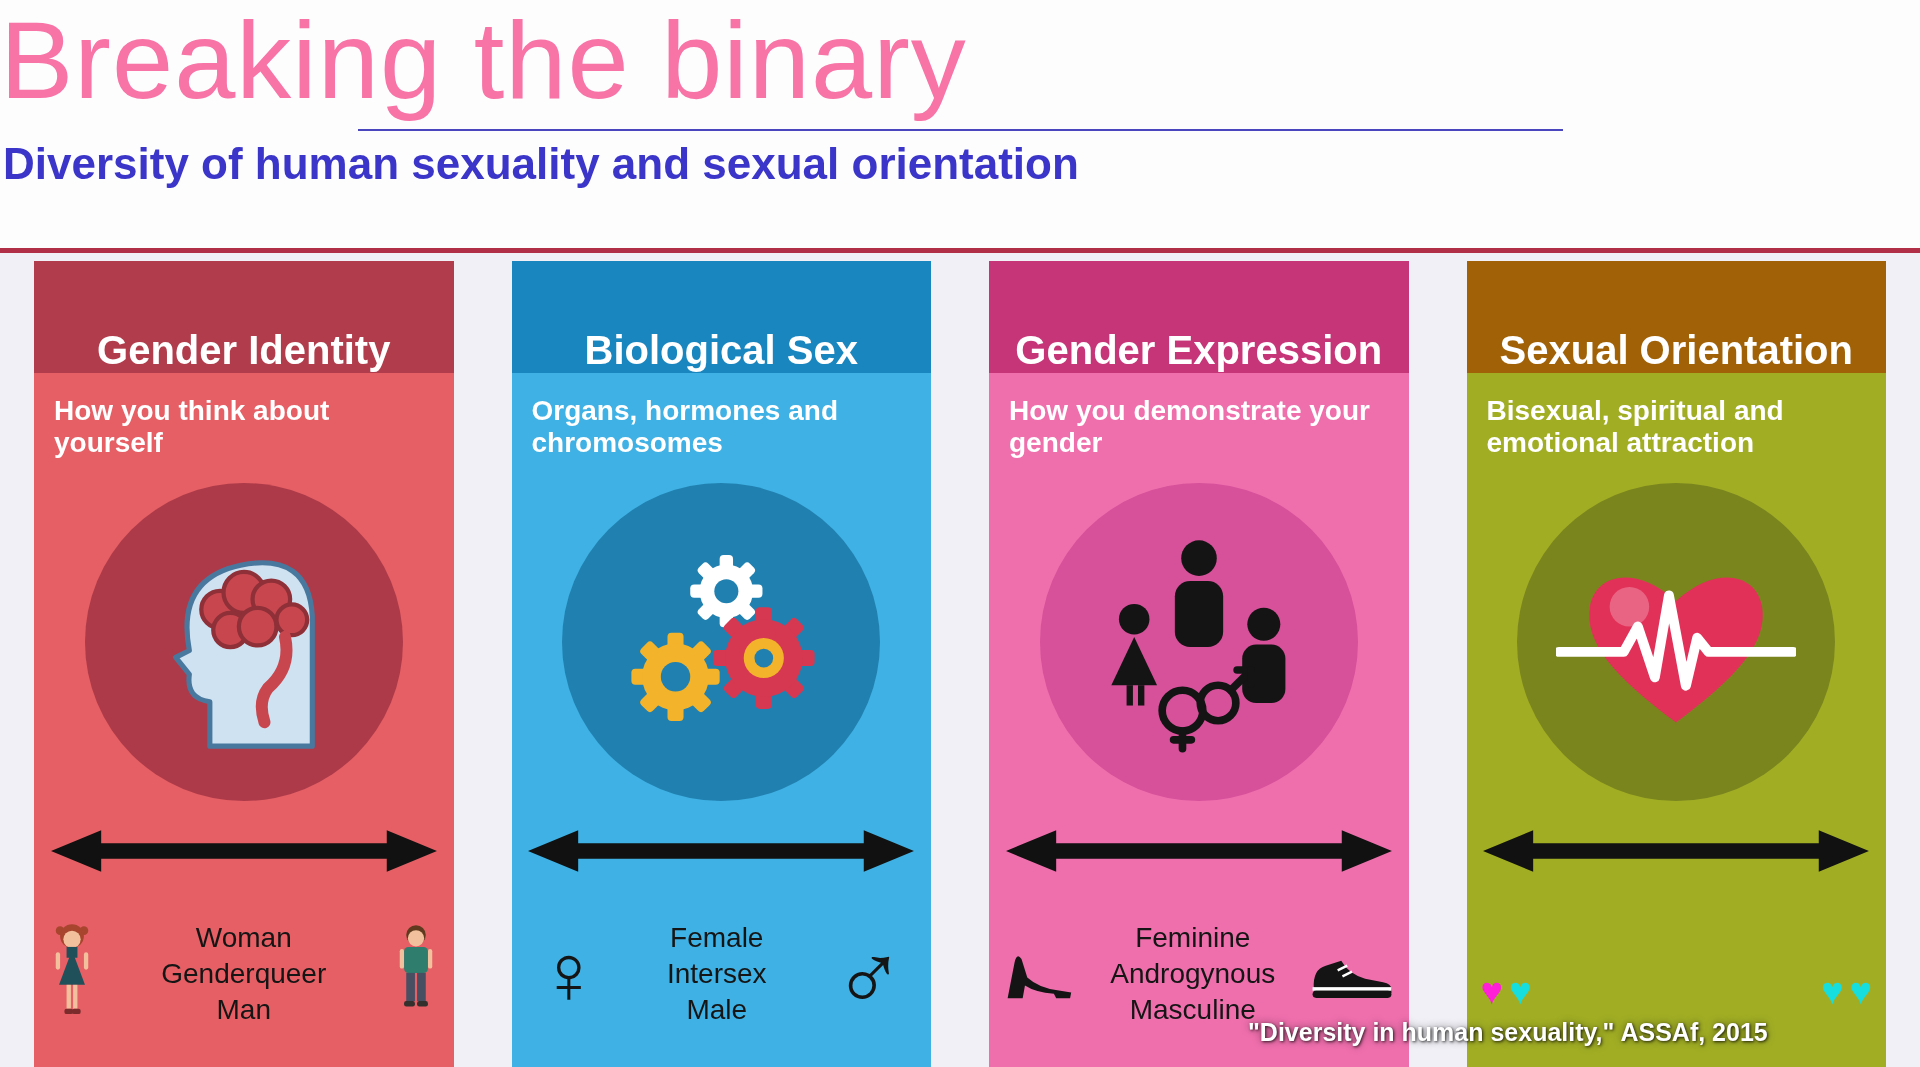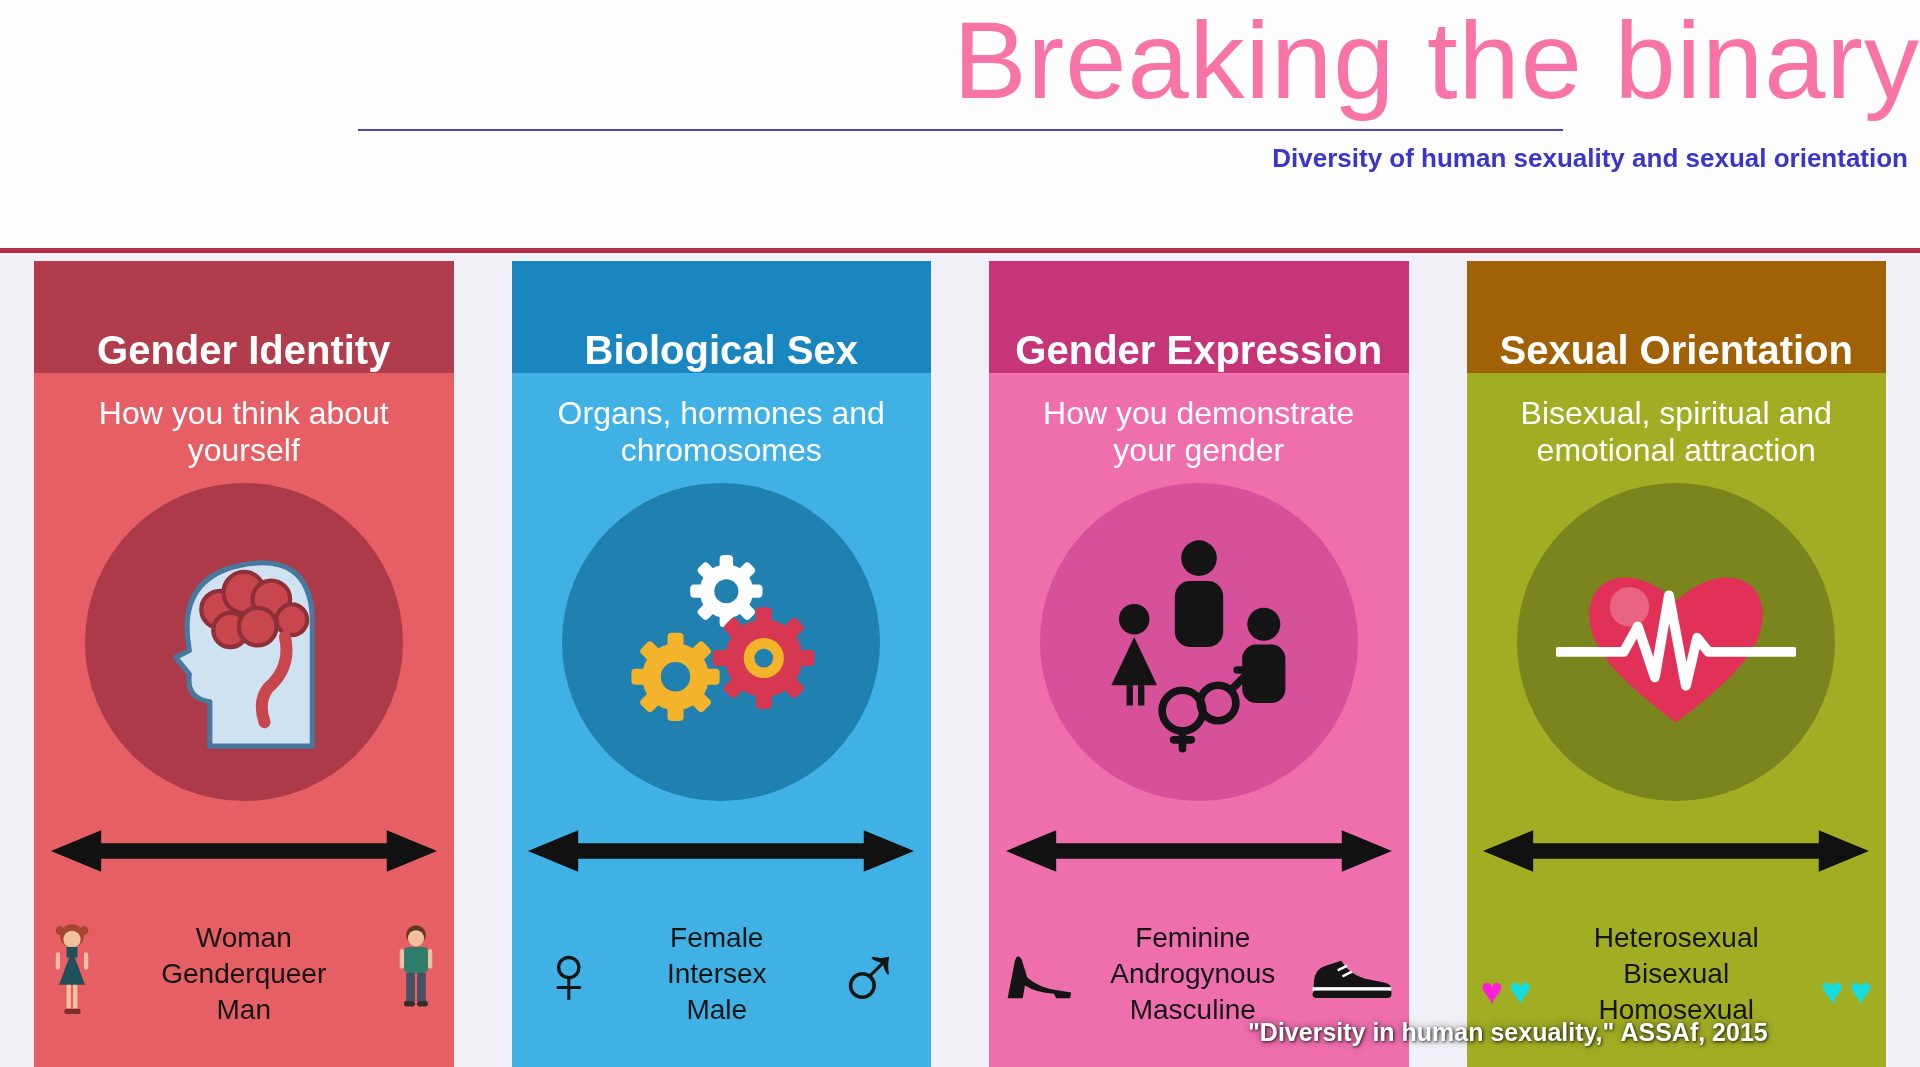--- a/index.html
+++ b/index.html
@@ -5,48 +5,48 @@
   * { box-sizing: border-box; }
   html,body { margin:0; padding:0; }
   body { font-family:"Liberation Sans","DejaVu Sans",sans-serif; background:#e9e8ee; }
 
   .stage {
     position:relative; width:1920px; height:1067px;
     background:#f1f0f6; overflow:hidden;
   }
 
   
-  .masthead { background:#fdfdfe; text-align:right; padding-top:2px; height:248px; }
+  .masthead { background:#fdfdfe; text-align:left; padding-top:2px; height:248px; }
   .main-title {
     margin:0; font-weight:300; font-size:110px; line-height:1.06;
     color:#f873a6; letter-spacing:1px;
   }
   .title-divider {
     width:1205px; border:none; border-top:2px solid #4a46bd; margin:10px auto 8px;
   }
   .subtitle {
-    margin:12px; font-size:26px; font-weight:600; color:#3b36c9;
+    margin:3px; font-size:44px; font-weight:600; color:#3b36c9;
   }
   .red-rule { height:5px; background:#b23047; width:100%; }
 
   
   .cols {
     display:flex; gap:58px; padding:8px 34px 0; height:814px; align-items:stretch;
   }
   .col { flex:1; display:flex; flex-direction:column; min-width:0; }
 
   .col-header {
     flex:0 0 112px; display:flex; align-items:flex-end; justify-content:center;
   }
   .col-title {
     margin:0; color:#fff; font-weight:700; font-size:40px; white-space:nowrap;
   }
   .col-desc {
-    color:#fff; font-weight:400; font-size:32px; line-height:1.15;
-    text-align:center; margin:22px 20px 0; min-height:76px;
+    color:#fff; font-weight:700; font-size:28px; line-height:1.15;
+    text-align:left; margin:22px 20px 0; min-height:76px;
   }
   .col-circle {
     width:318px; height:318px; border-radius:50%;
     margin:12px auto 0; display:flex; align-items:center; justify-content:center;
     flex:0 0 auto;
   }
   .arrow-wrap { margin:24px auto 0; width:92%; height:52px; flex:0 0 auto; }
   .arrow-wrap svg { display:block; width:100%; height:100%; }
 
   .spectrum {
@@ -287,25 +287,20 @@
         <svg viewBox="0 0 400 60" preserveAspectRatio="none">
           <polygon points="0,30 52,6 52,21 348,21 348,6 400,30 348,54 348,39 52,39 52,54" fill="#111"></polygon>
         </svg>
       </div>
 
       <div class="spectrum">
         <span class="side-icon hearts">
           <span style="color: rgb(255, 31, 214);">♥</span>
           <span style="color: rgb(23, 222, 222);">♥</span>
         </span>
-        <div class="spectrum-labels">
-          <div>Heterosexual</div>
-          <div>Bisexual</div>
-          <div>Homosexual</div>
-        </div>
         <span class="side-icon hearts">
           <span style="color: rgb(23, 222, 222);">♥</span>
           <span style="color: rgb(23, 222, 222);">♥</span>
         </span>
       </div>
     </section>
 
   </main>
 
   <div class="citation">"Diversity in human sexuality," ASSAf, 2015</div>

